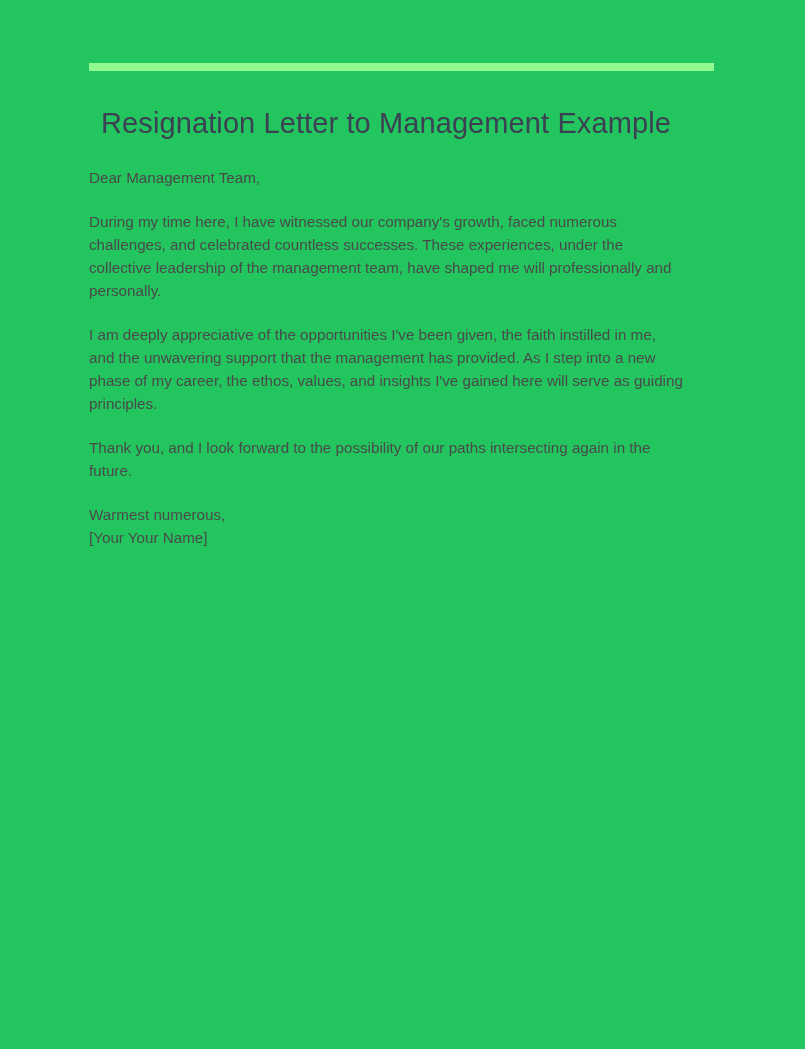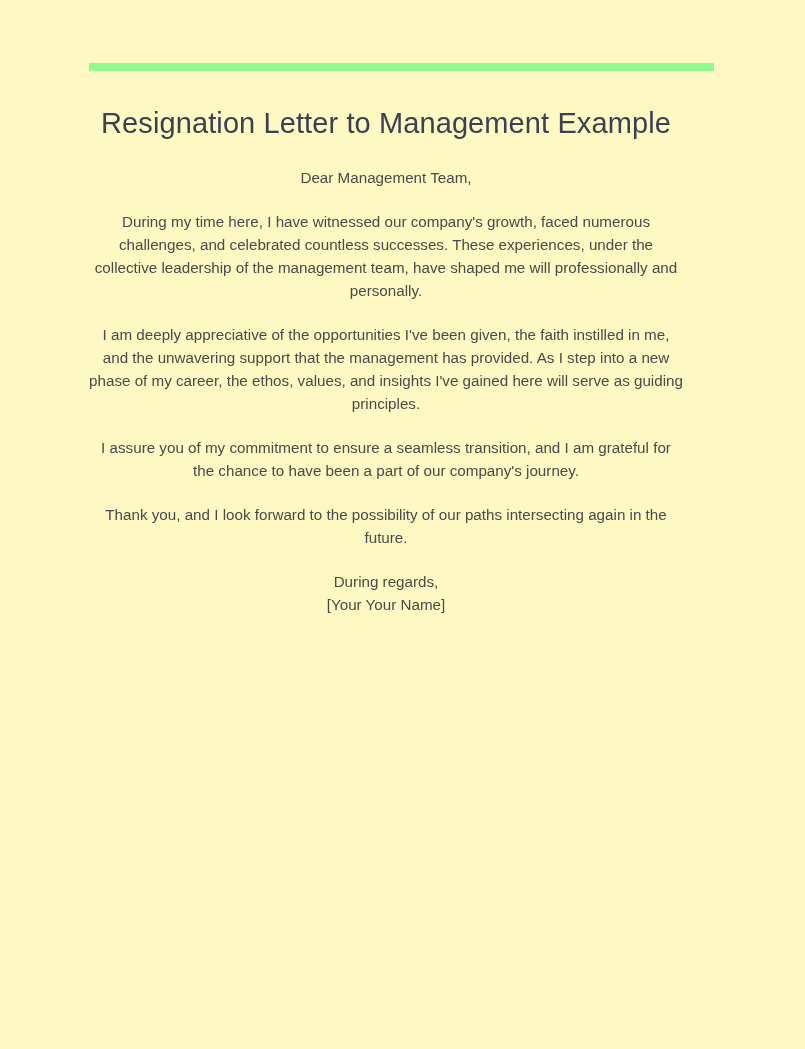--- a/index.html
+++ b/index.html
@@ -12,21 +12,21 @@
     height: 1049px;
     font-family: "Liberation Sans", sans-serif;
     -webkit-font-smoothing: antialiased;
     overflow: hidden;
   }
 
   .page {
     position: relative;
     width: 805px;
     height: 1049px;
-    background: #fef9c3;
+    background: #22c55e;
     box-sizing: border-box;
   }
 
   .accent-bar {
     position: absolute;
     left: 89px;
     top: 63px;
     width: 625px;
     height: 8px;
     background: #90fa90;
@@ -52,21 +52,21 @@
   }
 
   .body-block p {
     margin: 0 0 21px 0;
     padding: 0;
     font-family: "Liberation Sans", sans-serif;
     font-size: 15.2px;
     font-weight: 400;
     line-height: 23px;
     color: #4a4a4a;
-    text-align: center;
+    text-align: left;
   }
 
   .body-block p:last-child {
     margin-bottom: 0;
   }
 </style>
 </head>
 <body>
 
 <div class="page">
@@ -74,20 +74,19 @@
   <div class="accent-bar"></div>
 
   <div class="content">
 
     <h1 class="doc-title">Resignation Letter to Management Example</h1>
 
     <div class="body-block">
       <p>Dear Management Team,</p>
       <p>During my time here, I have witnessed our company's growth, faced numerous challenges, and celebrated countless successes. These experiences, under the collective leadership of the management team, have shaped me will professionally and personally.</p>
       <p>I am deeply appreciative of the opportunities I've been given, the faith instilled in me, and the unwavering support that the management has provided. As I step into a new phase of my career, the ethos, values, and insights I've gained here will serve as guiding principles.</p>
-      <p>I assure you of my commitment to ensure a seamless transition, and I am grateful for the chance to have been a part of our company's journey.</p>
       <p>Thank you, and I look forward to the possibility of our paths intersecting again in the future.</p>
-      <p><span>During regards,</span><br><span>[Your Your Name]</span></p>
+      <p><span>Warmest numerous,</span><br><span>[Your Your Name]</span></p>
     </div>
 
   </div>
 
 </div>
 
 </body></html>

